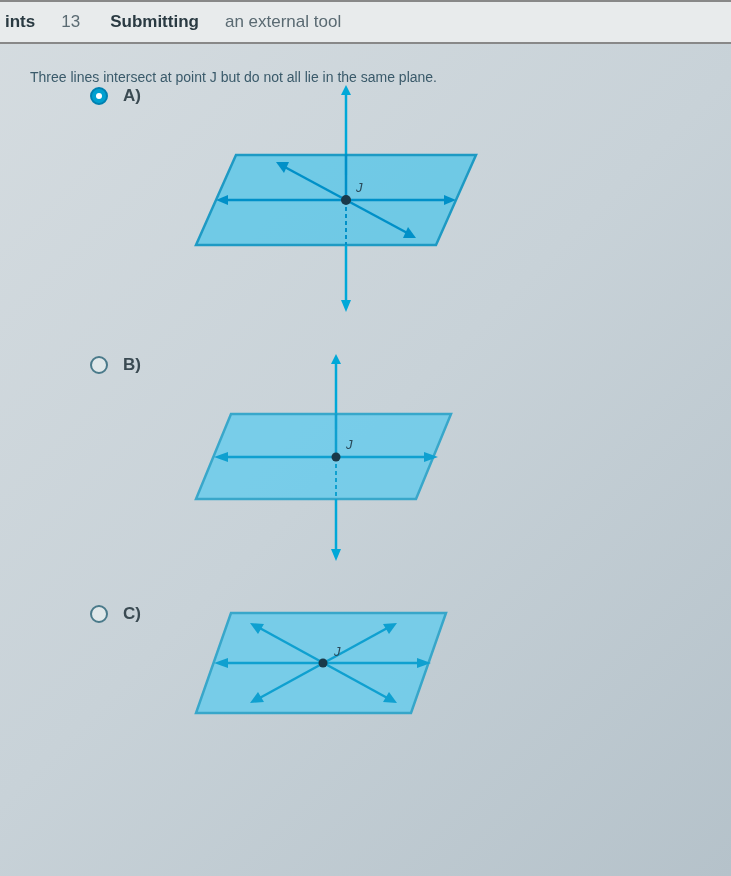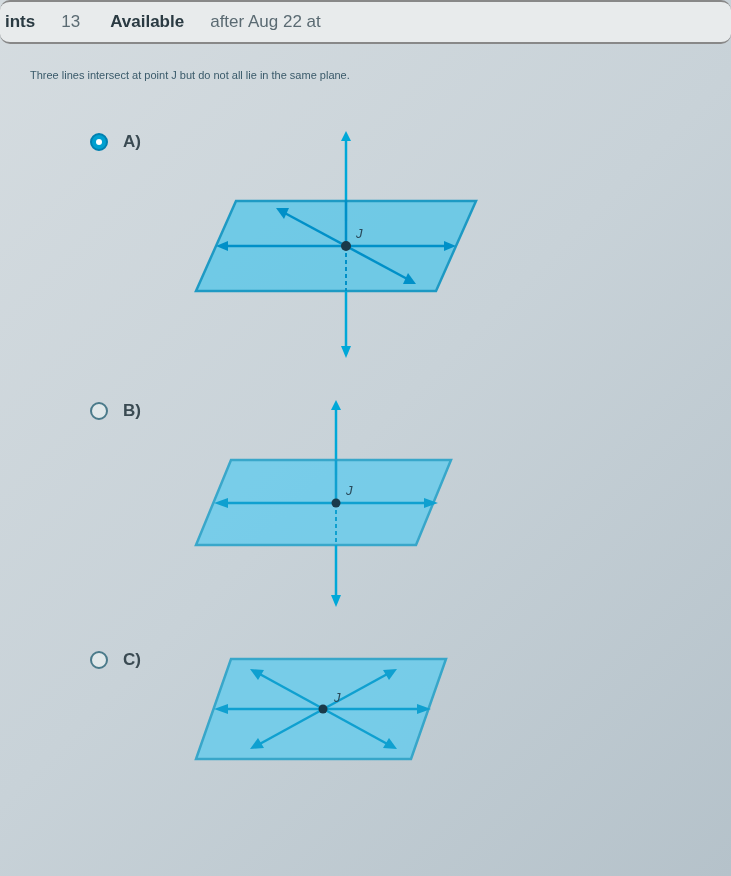--- a/index.html
+++ b/index.html
@@ -17,42 +17,40 @@
     }
     .header-bar {
       background: #e8ebec;
       border-top: 2px solid #888;
       border-bottom: 2px solid #888;
       padding: 10px 5px;
       display: flex;
       gap: 30px;
       font-size: 17px;
       color: #3a4a52;
-      border-radius: 10px;
     }
     .header-item {
       display: flex;
       gap: 8px;
       align-items: baseline;
     }
     .header-label {
       font-weight: bold;
       color: #2a3a42;
     }
     .header-value {
       color: #5a6a72;
       margin-left: 18px;
     }
     .content {
       padding: 25px 20px;
     }
     .question-text {
-      font-size: 11px;
+      font-size: 14px;
       color: #3a5a6a;
-      margin-bottom: 50px;
       padding-left: 10px;
     }
     .option {
       display: flex;
       align-items: flex-start;
       gap: 15px;
       margin-bottom: 30px;
       padding-left: 70px;
     }
     .radio {
@@ -97,22 +95,22 @@
   </style>
 </head>
 <body>
 
 <div class="header-bar">
   <div class="header-item">
     <span class="header-label">ints</span>
     <span class="header-value">13</span>
   </div>
   <div class="header-item">
-    <span class="header-label">Available</span>
-    <span class="header-value">after Aug 22 at</span>
+    <span class="header-label">Submitting</span>
+    <span class="header-value">an external tool</span>
   </div>
 </div>
 
 <div class="content">
   <div class="question-text">Three lines intersect at point J but do not all lie in the same plane.</div>
 
   <div class="option">
     <span class="radio selected"></span>
     <span class="option-label">A)</span>
     <div class="diagram-wrap">

